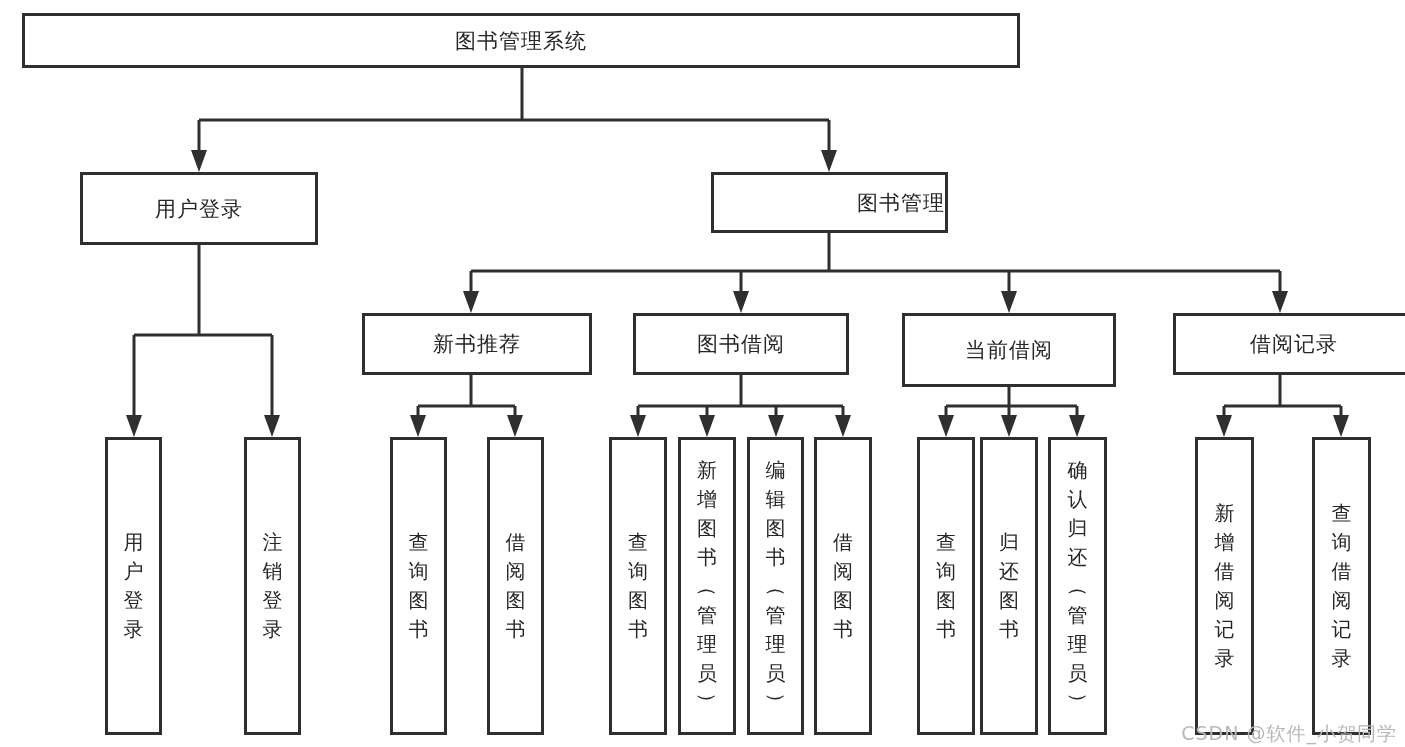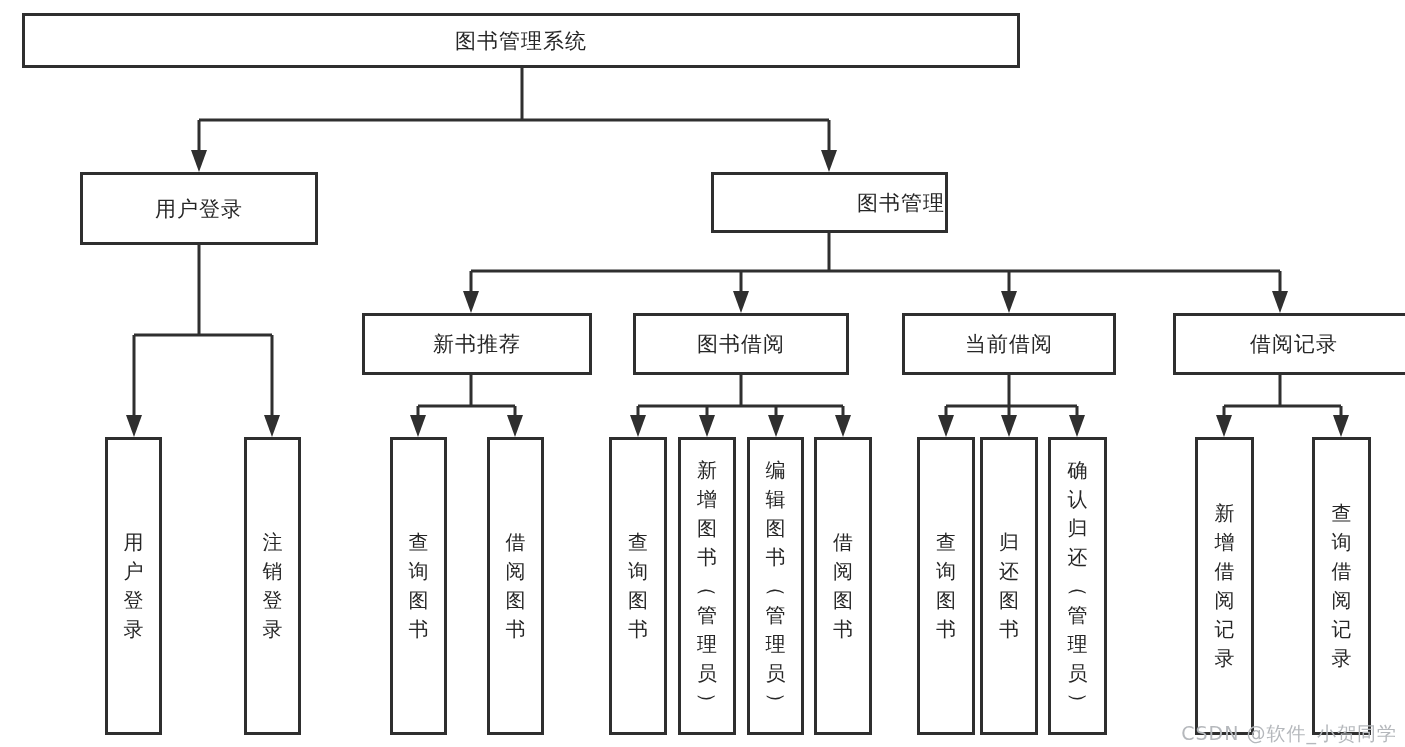--- a/index.html
+++ b/index.html
@@ -80,21 +80,21 @@
   <div class="box" style="left:711px; top:172px; width:237px; height:61px;justify-content:flex-end;">
     <span class="hlabel">图书管理</span>
   </div>
 
   <div class="box" style="left:362px; top:313px; width:230px; height:62px;">
     <span class="hlabel">新书推荐</span>
   </div>
   <div class="box" style="left:633px; top:313px; width:216px; height:62px;">
     <span class="hlabel">图书借阅</span>
   </div>
-  <div class="box" style="left:902px; top:313px; width:214px; height:62px;">
+  <div class="box" style="left:902px; top:313px; width:214px; height:74px;">
     <span class="hlabel">当前借阅</span>
   </div>
   <div class="box" style="left:1173px; top:313px; width:242px; height:62px;">
     <span class="hlabel">借阅记录</span>
   </div>
 
   <div class="box leaf" style="left:105px; top:437px; width:57px; height:298px;">
     <span class="vtext">
         <span class="vchar">用</span>
         <span class="vchar">户</span>

